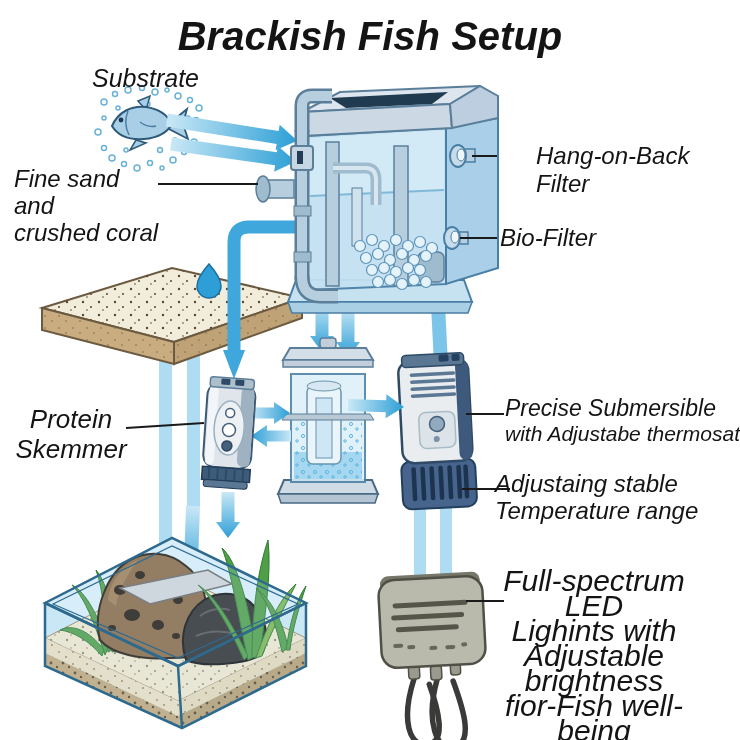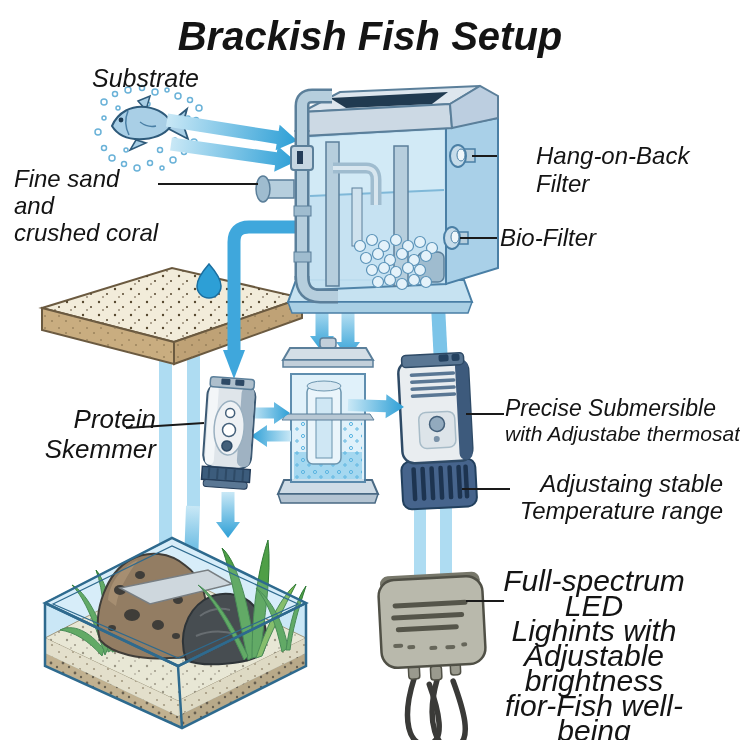--- a/index.html
+++ b/index.html
@@ -5,25 +5,25 @@
   html,body{margin:0;padding:0;background:#fff;}
   #canvas{position:relative;width:740px;height:740px;background:#ffffff;overflow:hidden;
           font-family:"Liberation Sans",sans-serif;color:var(--text,#141414);}
   svg{position:absolute;left:0;top:0;}
   .label{position:absolute;font-weight:500;color:#141414;letter-spacing:0;font-style:italic;}
   .title{left:0;top:14px;width:740px;text-align:center;font-size:40px;font-weight:700;}
   .lab-substrate{left:92px;top:64px;font-size:25px;}
   .lab-finesand{left:14px;top:165px;width:148px;font-size:24px;line-height:27px;}
   .lab-hob{left:500px;top:142px;font-size:24px;margin-left:36px;}
   .lab-bio{left:500px;top:224px;font-size:24px;}
-  .lab-protein{left:26px;top:404px;width:130px;text-align:right;font-size:26px;line-height:30px;}
+  .lab-protein{left:6px;top:404px;width:130px;text-align:center;font-size:26px;line-height:30px;}
   .lab-heater{left:505px;top:395px;width:235px;font-size:23px;line-height:26px;}
   .lab-heater .l2{font-size:21px;display:block;}
   .lab-heater .l1{display:block;}
-  .lab-temp{left:495px;top:470px;width:228px;text-align:right;font-size:24px;line-height:27px;}
+  .lab-temp{left:495px;top:470px;width:228px;text-align:left;font-size:24px;line-height:27px;}
   .lab-led{left:476px;top:568px;width:236px;text-align:center;font-size:30px;line-height:25px;}
   .lab-led span{display:block;}
   .lab-finesand span,.lab-protein span,.lab-temp span{display:block;}
 </style>
 </head>
 <body>
 
 <div id="canvas">
 
 <svg width="740" height="740" viewBox="0 0 740 740">

